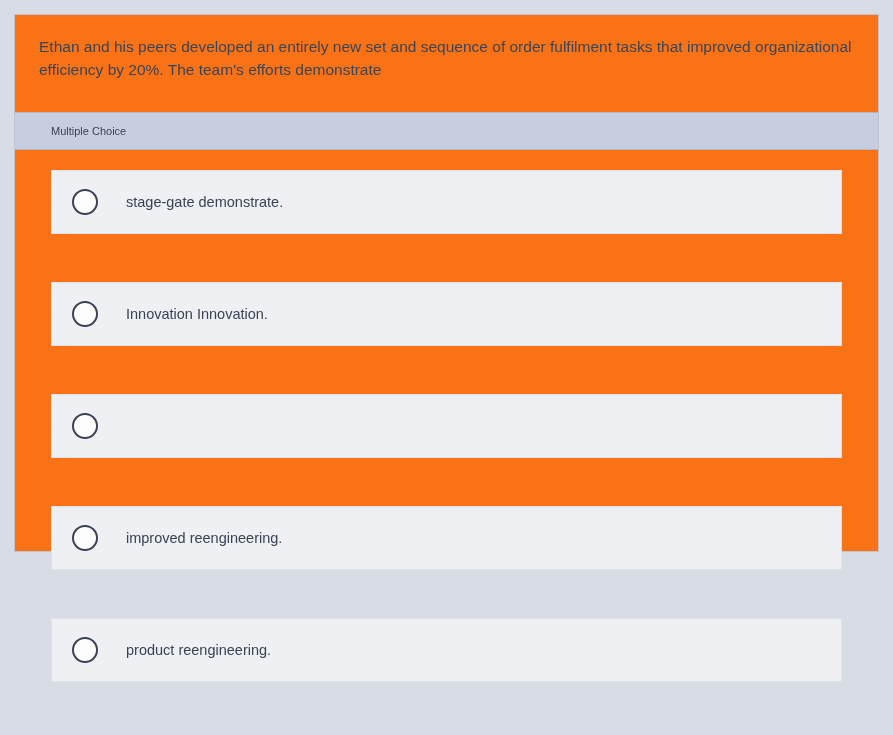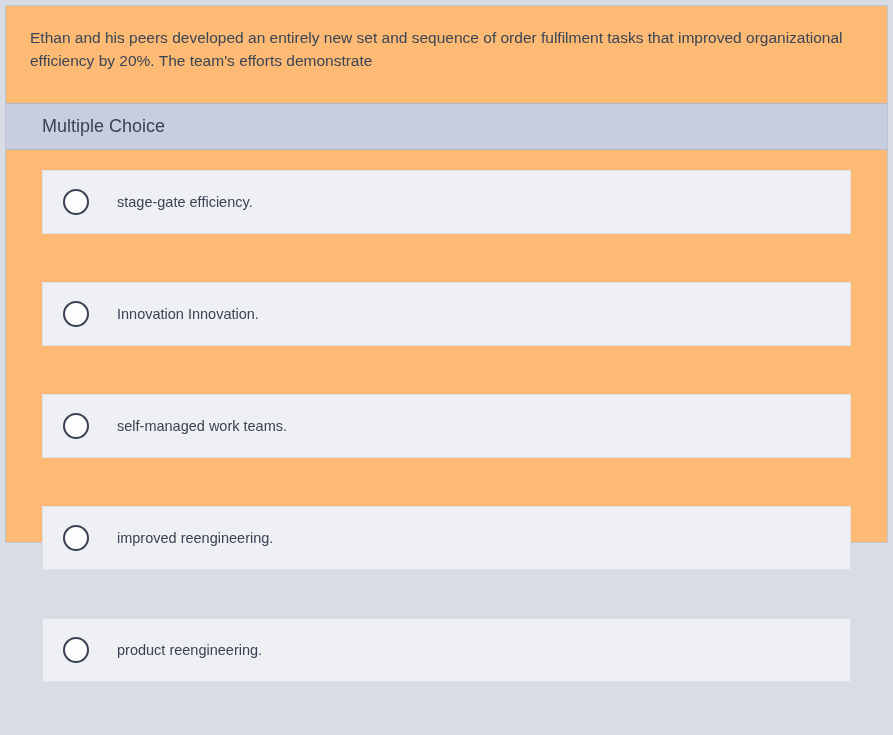--- a/index.html
+++ b/index.html
@@ -9,38 +9,38 @@
     }
     body {
       font-family: Arial, Helvetica, sans-serif;
       background: #d8dce4;
       width: 893px;
       height: 735px;
       padding: 0;
       overflow: hidden;
     }
     .container {
-      background: #fdba74;
-      margin: 5px;
+      background: #f97316;
+      margin: 14px;
       border: 1px solid #c0c4ce;
       height: 538px;
     }
     .question-area {
       padding: 20px 24px 30px 24px;
     }
     .question-text {
       color: #3a4556;
       font-size: 15.5px;
       line-height: 1.5;
     }
     .mc-header {
       background: #c8cee0;
       padding: 12px 36px;
       color: #3a4254;
-      font-size: 18px;
+      font-size: 11px;
       border-top: 1px solid #b0b6c8;
       border-bottom: 1px solid #b0b6c8;
     }
     .options-area {
       padding: 20px 36px 0 36px;
     }
     .option-row {
       background: #eef0f4;
       display: flex;
       align-items: center;
@@ -69,31 +69,30 @@
   <div class="question-area">
     <div class="question-text">Ethan and his peers developed an entirely new set and sequence of order fulfilment tasks that improved organizational efficiency by 20%. The team's efforts demonstrate</div>
   </div>
 
   <div class="mc-header">Multiple Choice</div>
 
   <div class="options-area">
 
     <div class="option-row">
       <div class="radio-circle"></div>
-      <div class="option-label">stage-gate efficiency.</div>
+      <div class="option-label">stage-gate demonstrate.</div>
     </div>
 
     <div class="option-row">
       <div class="radio-circle"></div>
       <div class="option-label">Innovation Innovation.</div>
     </div>
 
     <div class="option-row">
       <div class="radio-circle"></div>
-      <div class="option-label">self-managed work teams.</div>
     </div>
 
     <div class="option-row">
       <div class="radio-circle"></div>
       <div class="option-label">improved reengineering.</div>
     </div>
 
     <div class="option-row">
       <div class="radio-circle"></div>
       <div class="option-label">product reengineering.</div>

